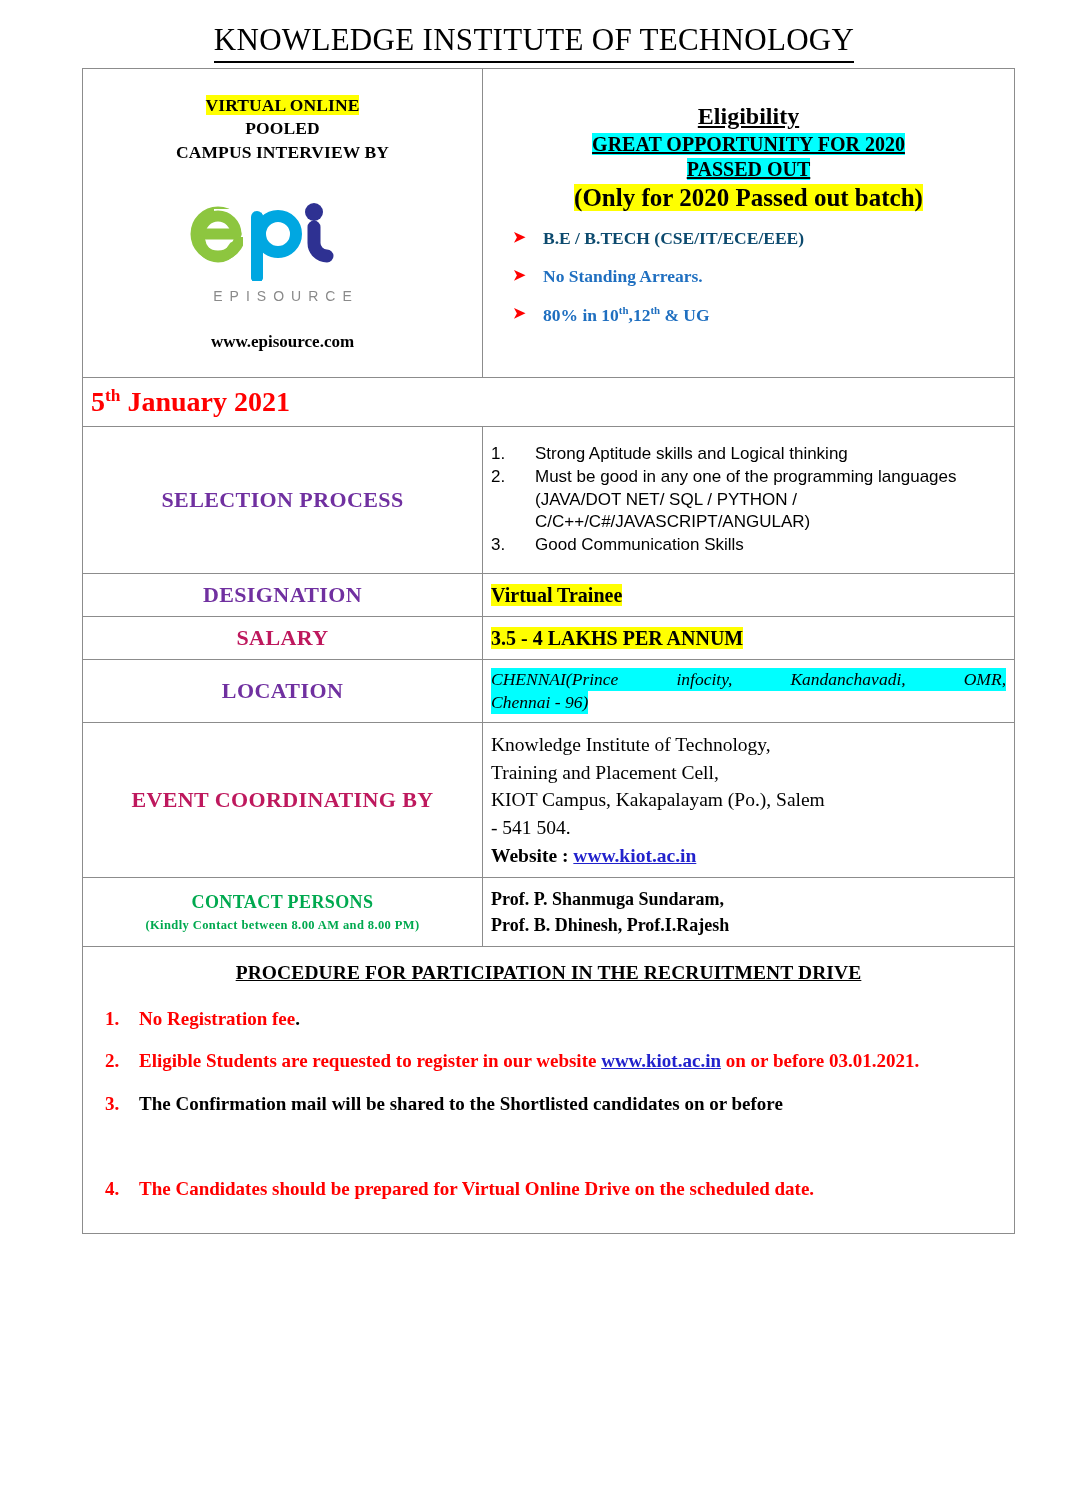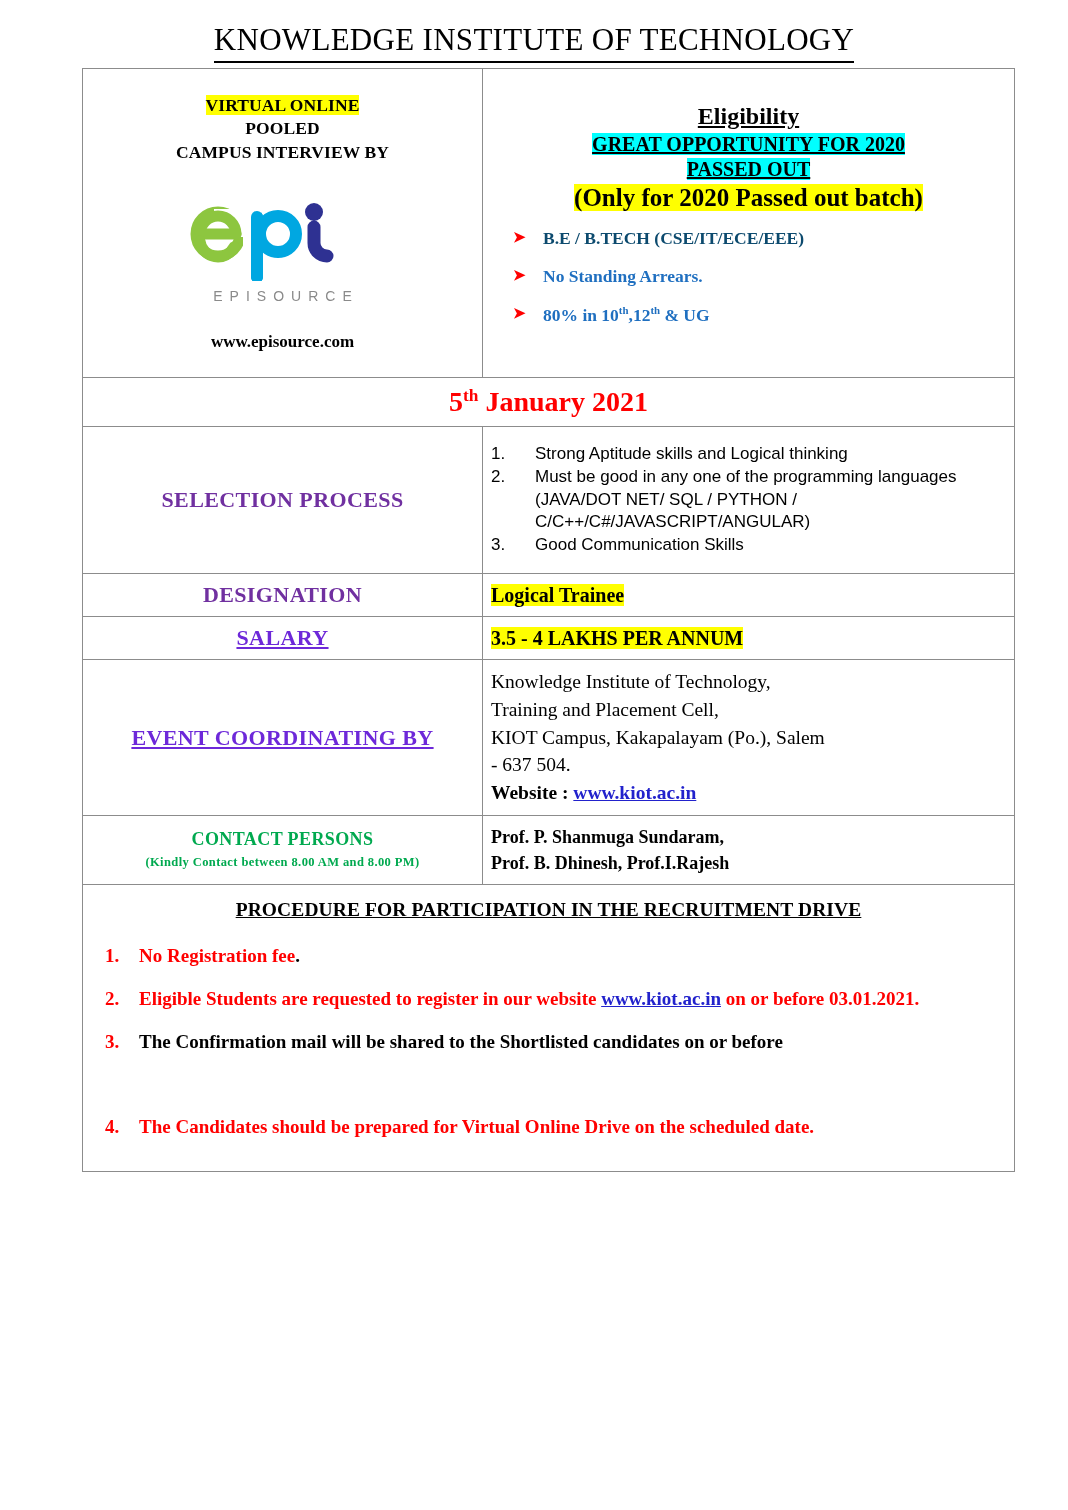--- a/index.html
+++ b/index.html
@@ -129,37 +129,36 @@
     width: 30px;
     flex: none;
     line-height: 1.25;
   }
   .it-red  { color: #0c4a6e; }
   .it-blue { color: #1F6FC0; }
   sup { font-size: 0.62em; }
 
   
   .date-cell {
-    text-align: center;
     padding: 6px 0 8px 0;
     font-weight: bold;
     font-size: 28px;
     color: #ff0000;
   }
 
   
   .lbl {
     text-align: center;
     font-weight: bold;
     font-size: 22px;
     letter-spacing: 0.4px;
     padding: 6px 4px;
   }
   .lbl-purple { color: #7030A0; }
-  .lbl-red    { color: #6d28d9; text-decoration: underline; }
+  .lbl-red    { color: #be185d; }
   .lbl-green  { color: #00A94F; font-size: 18px; }
   .lbl-green-sub {
     color: #00A94F;
     font-size: 12.5px;
     font-weight: bold;
     margin-top: 5px;
   }
 
   
   .sel-cell {
@@ -356,40 +355,47 @@
       <div class="sel-item">
         <span class="sel-num">3.</span>
         <span class="sel-txt">Good Communication Skills</span>
       </div>
     </td>
   </tr>
 
   <tr>
     <td class="lbl lbl-purple">DESIGNATION</td>
     <td class="val">
-      <span class="hl-yellow">Logical Trainee</span>
+      <span class="hl-yellow">Virtual Trainee</span>
     </td>
   </tr>
 
   <tr>
     <td class="lbl lbl-red">SALARY</td>
     <td class="val">
       <span class="hl-yellow">3.5 - 4 LAKHS PER ANNUM</span>
     </td>
   </tr>
 
+  <tr>
+    <td class="lbl lbl-purple">LOCATION</td>
+    <td class="val val-italic">
+      <span class="loc-line">CHENNAI(Prince infocity, Kandanchavadi, OMR,</span>
+      <span class="loc-line2">Chennai - 96)</span>
+    </td>
+  </tr>
 
 
   <tr>
     <td class="lbl lbl-red">EVENT COORDINATING BY</td>
     <td class="event-cell">
       <div>Knowledge Institute of Technology,</div>
       <div>Training and Placement Cell,</div>
       <div>KIOT Campus, Kakapalayam (Po.), Salem</div>
-      <div>- 637 504.</div>
+      <div>- 541 504.</div>
       <div>
         <span class="web-label">Website : </span><a class="link" href="#">www.kiot.ac.in</a>
       </div>
     </td>
   </tr>
 
   <tr>
     <td class="lbl">
       <div class="lbl-green">CONTACT PERSONS</div>
       <div class="lbl-green-sub">(Kindly Contact between 8.00 AM and 8.00 PM)</div>

